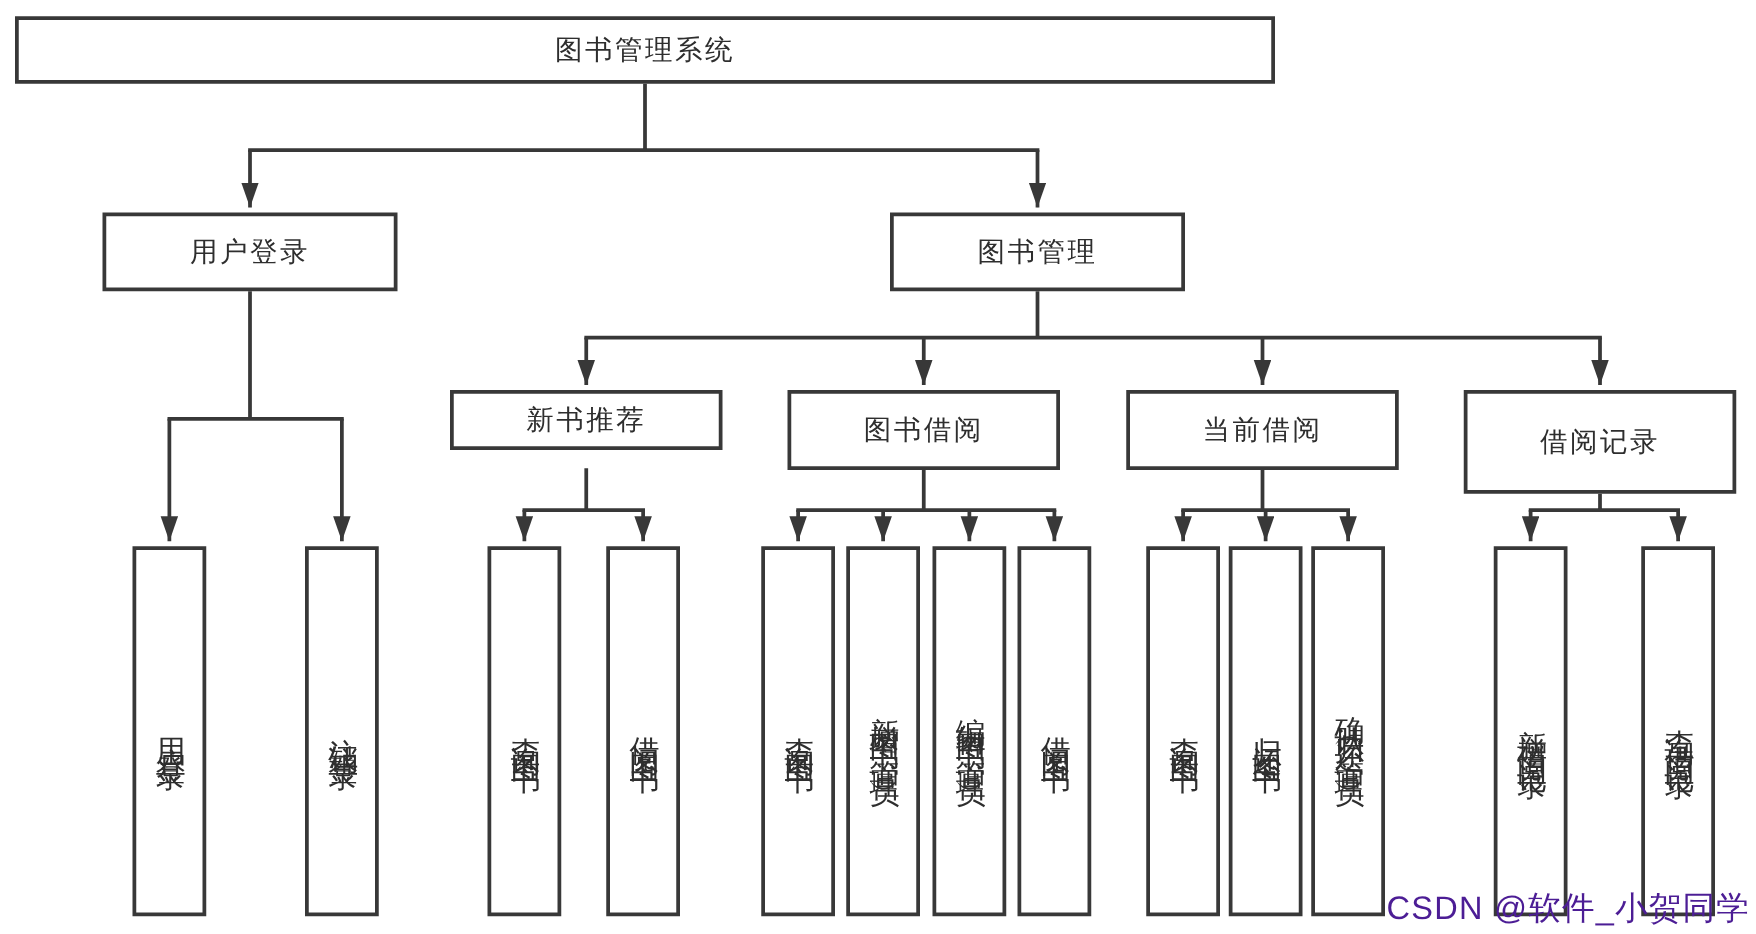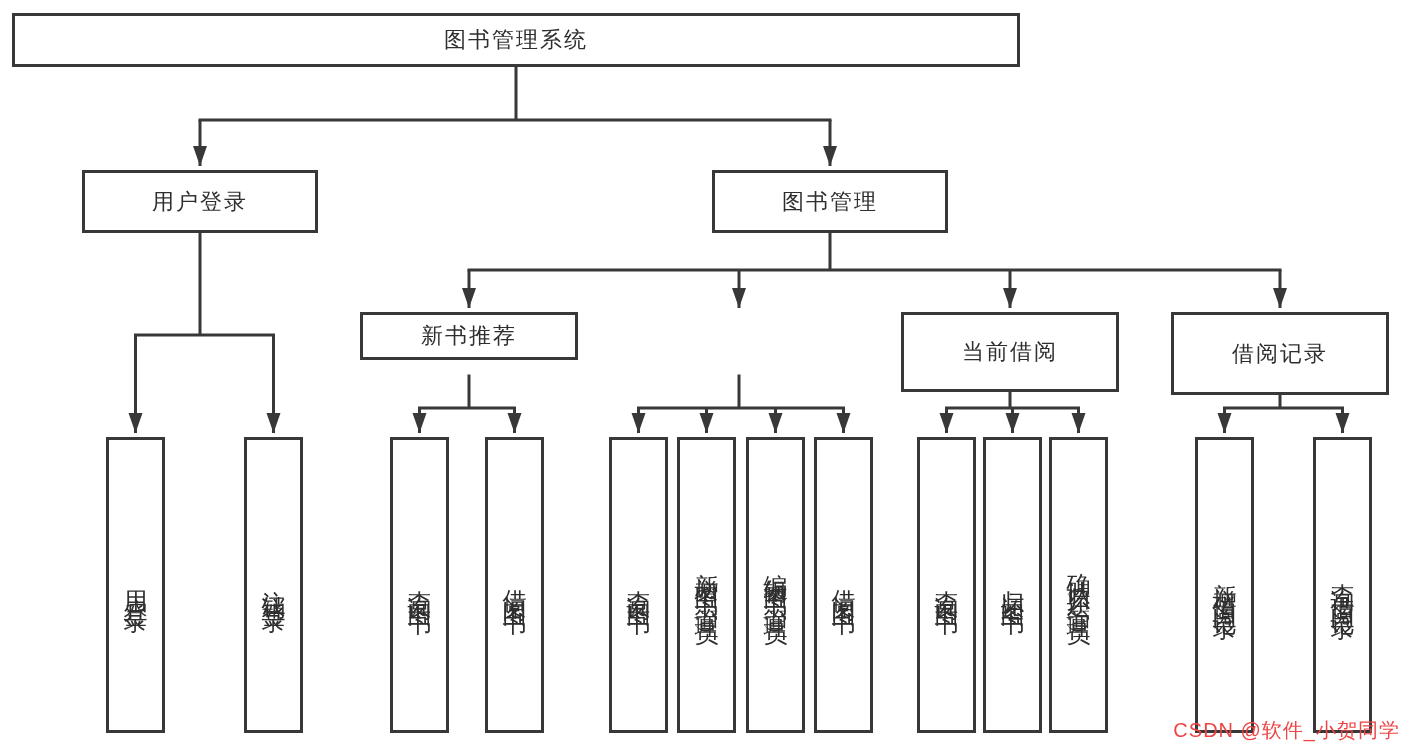--- a/index.html
+++ b/index.html
@@ -14,21 +14,21 @@
     display:flex; align-items:center; justify-content:center;
     color:#2e2e2e; z-index:2;text-align:right;
   }
   .h-node { font-size:22px; letter-spacing:2px; white-space:nowrap; }
   .v-node {
     writing-mode:vertical-rl; text-orientation:mixed;
     font-size:24px; letter-spacing:7px; line-height:1;
   }
   .watermark {
     position:absolute; right:5px; bottom:3px; z-index:5;
-    font-size:20px; color:#ef4444; letter-spacing:1px; white-space:nowrap;margin-left:48px;
+    font-size:26px; color:#4c1d95; letter-spacing:1px; white-space:nowrap;margin-left:48px;
   }
 </style>
 </head>
 <body>
 
 <div class="stage">
 
   <svg class="connectors" viewBox="0 0 1405 747" xmlns="http://www.w3.org/2000/svg">
     <defs>
       <marker id="arrowhead" markerUnits="userSpaceOnUse" markerWidth="22" markerHeight="16" refX="20" refY="7" orient="auto">
@@ -66,21 +66,22 @@
       <line x1="1342.5" y1="408" x2="1342.5" y2="433" marker-end="url(#arrowhead)"></line>
     </g>
   </svg>
 
   <div class="node h-node" style="left:12px; top:13px; width:1008px; height:54px;">图书管理系统</div>
 
   <div class="node h-node" style="left:82px; top:170px; width:236px; height:63px;">用户登录</div>
   <div class="node h-node" style="left:712px; top:170px; width:236px; height:63px;">图书管理</div>
 
   <div class="node h-node" style="left:360px; top:312px; width:218px; height:48px;">新书推荐</div>
-  <div class="node h-node" style="left:901px; top:312px; width:218px; height:80px;">当前借阅</div>
+  <div class="node h-node" style="left:630px; top:312px; width:218px; height:64px;">图书借阅</div>
+  <div class="node h-node" style="left:901px; top:312px; width:218px; height:64px;">当前借阅</div>
   <div class="node h-node" style="left:1171px; top:312px; width:218px; height:83px;">借阅记录</div>
 
   <div class="node v-node" style="left:106px; top:437px; width:59px; height:296px;">用户登录</div>
   <div class="node v-node" style="left:244px; top:437px; width:59px; height:296px;">注销登录</div>
 
   <div class="node v-node" style="left:390px; top:437px; width:59px; height:296px;">查询图书</div>
   <div class="node v-node" style="left:485px; top:437px; width:59px; height:296px;">借阅图书</div>
 
   <div class="node v-node" style="left:609px; top:437px; width:59px; height:296px;">查询图书</div>
   <div class="node v-node" style="left:677px; top:437px; width:59px; height:296px;">新增图书（管理员）</div>

